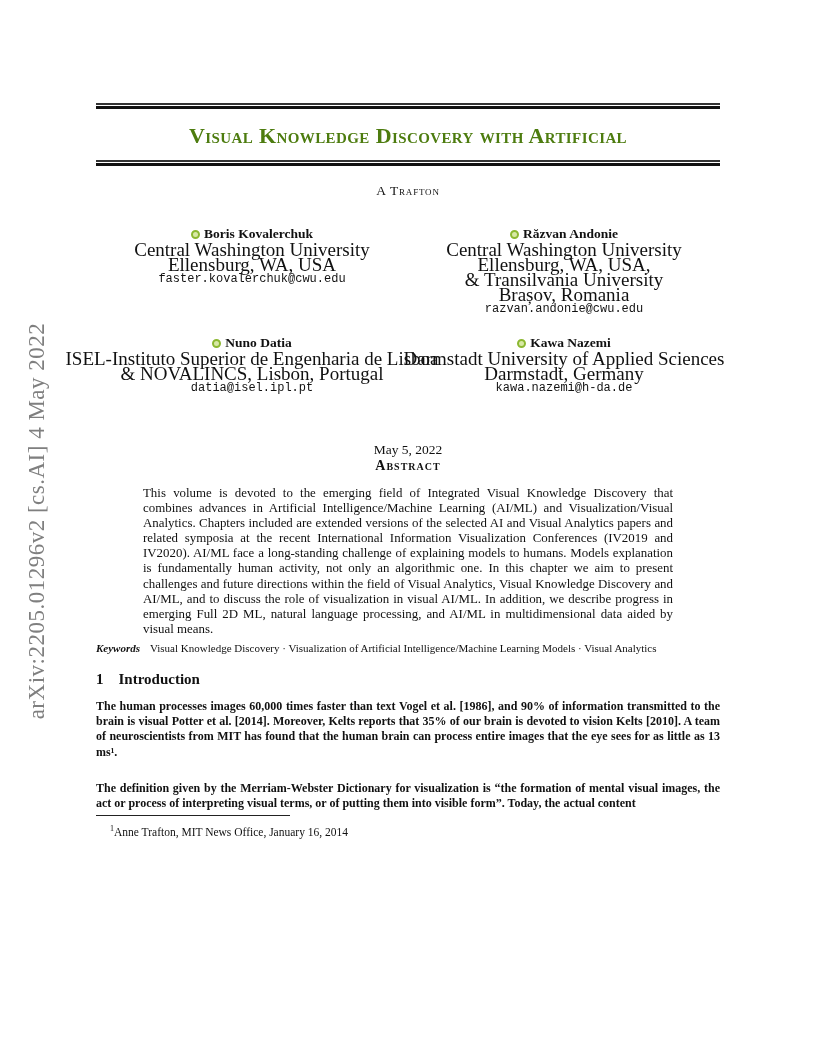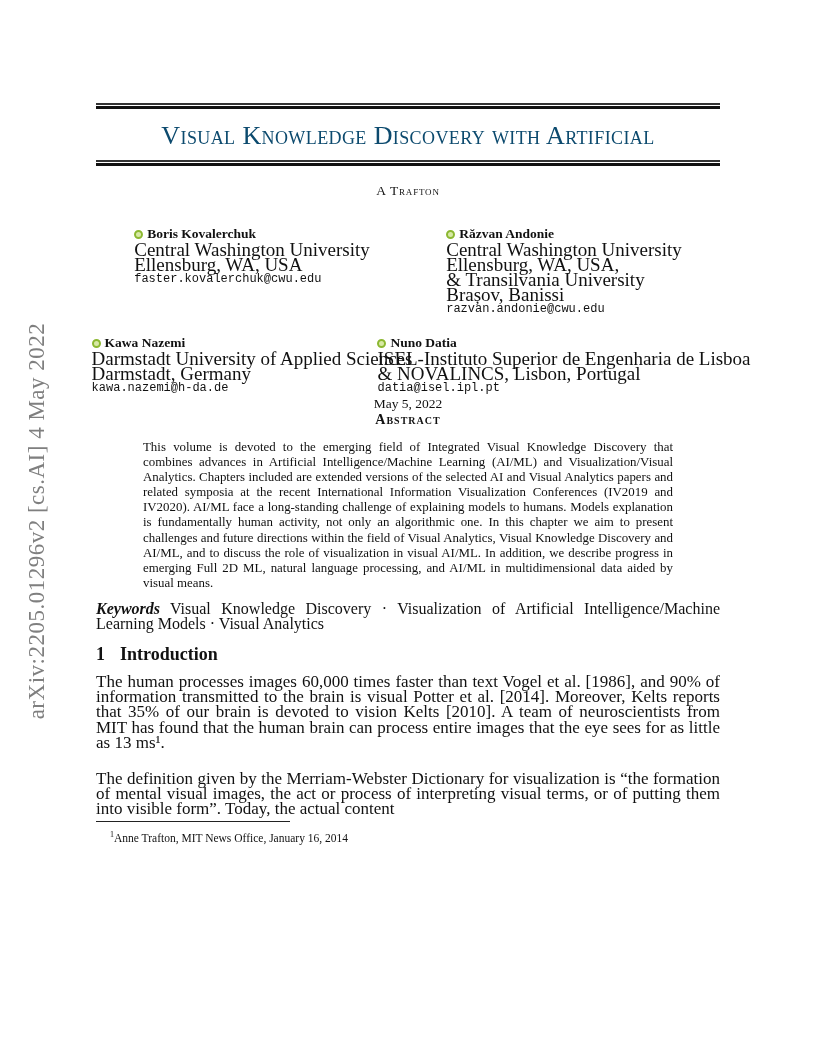--- a/index.html
+++ b/index.html
@@ -29,85 +29,86 @@
     top: 0;
     width: 624px;
     padding-top: 103px;
   }
   .rule .thin  { height: 1.5px; background: #333333; }
   .rule .thick { height: 3px; background: #111111; margin-top: 1.5px; }
   .title {
     margin-top: 13px;
     text-align: center;
     font-variant: small-caps;
-    font-weight: 400;
-    font-size: 26px;
+    font-weight: 700;
+    font-size: 22px;
     line-height: 28px;
     letter-spacing: 0.4px;
-    color: #0c4a6e;
+    color: #4d7c0f;
   }
   .rule-bottom { margin-top: 10px; }
   .preprint {
     margin-top: 17px;
     text-align: center;
     font-variant: small-caps;
     font-size: 13.5px;
     letter-spacing: 0.8px;
   }
   .author-row { display: flex; }
   .row-1 { margin-top: 26px; }
   .row-2 { margin-top: 17px; }
   .row-3 { margin-top: 22px; justify-content: center; }
   .author-col { width: 50%; display: flex; justify-content: center; }
-  .author { text-align: left; }
+  .author { text-align: center; }
   .author-name-line { font-weight: bold; font-size: 13.5px; line-height: 17px; white-space: nowrap; }
   .orcid {
     display: inline-block;
     width: 9px; height: 9px;
     border-radius: 50%;
     border: 2px solid #8cb832;
     background: #d8e9a6;
     margin-right: 4px;
     vertical-align: -1px;
   }
   .affil { font-size: 19px; line-height: 15px; white-space: nowrap; }
   .email { font-family: "Liberation Mono", monospace; font-size: 12px; line-height: 15px; white-space: nowrap; }
-  .date { text-align: center; font-size: 13.5px; }
+  .date { margin-top: 46px; text-align: center; font-size: 13.5px; }
   .abstract-heading {
     margin-top: 0;
     text-align: center;
     font-variant: small-caps;
     font-weight: bold;
     font-size: 14px;
     letter-spacing: 1px;
   }
   .abstract-body {
-    margin: 12px 47px 10px 47px;
+    margin: 12px 47px 4px 47px;
     text-align: justify;
     font-size: 12.9px;
     line-height: 15.1px;
   }
   .keywords {
     text-align: justify;
-    font-size: 16px;
+    font-size: 11px;
     line-height: 15px;
   }
   .kw-label { font-weight: bold; font-style: italic; margin-right: 10px; }
   .section {
     margin-top: 14px;
-    font-size: 18px;
+    font-size: 15px;
     font-weight: bold;
     line-height: 18px;
   }
   .sec-num { margin-right: 15px; }
   .body-par {
     margin-top: 11px;
     text-align: justify;
-    font-size: 17px;
+    font-size: 12px;
     line-height: 15.2px;
+    font-weight: bold;
   }
   .body-par.second { margin-top: 21px; }
   .footnote-rule { margin-top: 4px; width: 194px; height: 1px; background: #222222; }
   .footnote {
     margin-top: 2px;
     font-size: 11.5px;
     line-height: 22px;
     text-indent: 14px;
   }
   .footnote sup { font-size: 8px; }
@@ -145,43 +146,43 @@
           <div class="affil">Ellensburg, WA, USA</div>
           <div class="email">faster.kovalerchuk@cwu.edu</div>
         </div>
       </div>
       <div class="author-col">
         <div class="author">
           <div class="author-name-line"><span class="orcid"></span><span>Răzvan Andonie</span></div>
           <div class="affil">Central Washington University</div>
           <div class="affil">Ellensburg, WA, USA,</div>
           <div class="affil">&amp; Transilvania University</div>
-          <div class="affil">Brașov, Banissi</div>
+          <div class="affil">Brașov, Romania</div>
           <div class="email">razvan.andonie@cwu.edu</div>
         </div>
       </div>
     </div>
 
     <div class="author-row row-2">
+      <div class="author-col">
+        <div class="author">
+          <div class="author-name-line"><span class="orcid"></span><span>Nuno Datia</span></div>
+          <div class="affil">ISEL-Instituto Superior de Engenharia de Lisboa</div>
+          <div class="affil">&amp; NOVALINCS, Lisbon, Portugal</div>
+          <div class="email">datia@isel.ipl.pt</div>
+        </div>
+      </div>
       <div class="author-col">
         <div class="author">
           <div class="author-name-line"><span class="orcid"></span><span>Kawa Nazemi</span></div>
           <div class="affil">Darmstadt University of Applied Sciences</div>
           <div class="affil">Darmstadt, Germany</div>
           <div class="email">kawa.nazemi@h-da.de</div>
         </div>
       </div>
-      <div class="author-col">
-        <div class="author">
-          <div class="author-name-line"><span class="orcid"></span><span>Nuno Datia</span></div>
-          <div class="affil">ISEL-Instituto Superior de Engenharia de Lisboa</div>
-          <div class="affil">&amp; NOVALINCS, Lisbon, Portugal</div>
-          <div class="email">datia@isel.ipl.pt</div>
-        </div>
-      </div>
     </div>
 
 
     <div class="date">May 5, 2022</div>
 
     <div class="abstract-heading">Abstract</div>
 
     <p class="abstract-body">This volume is devoted to the emerging field of Integrated Visual Knowledge Discovery that combines advances in Artificial Intelligence/Machine Learning (AI/ML) and Visualization/Visual Analytics. Chapters included are extended versions of the selected AI and Visual Analytics papers and related symposia at the recent International Information Visualization Conferences (IV2019 and IV2020). AI/ML face a long-standing challenge of explaining models to humans.  Models explanation is fundamentally human activity, not only an algorithmic one.  In this chapter we aim to present challenges and future directions within the field of Visual Analytics, Visual Knowledge Discovery and AI/ML, and to discuss the role of visualization in visual AI/ML. In addition, we describe progress in emerging Full 2D ML, natural language processing, and AI/ML in multidimensional data aided by visual means.</p>
 
     <p class="keywords">

